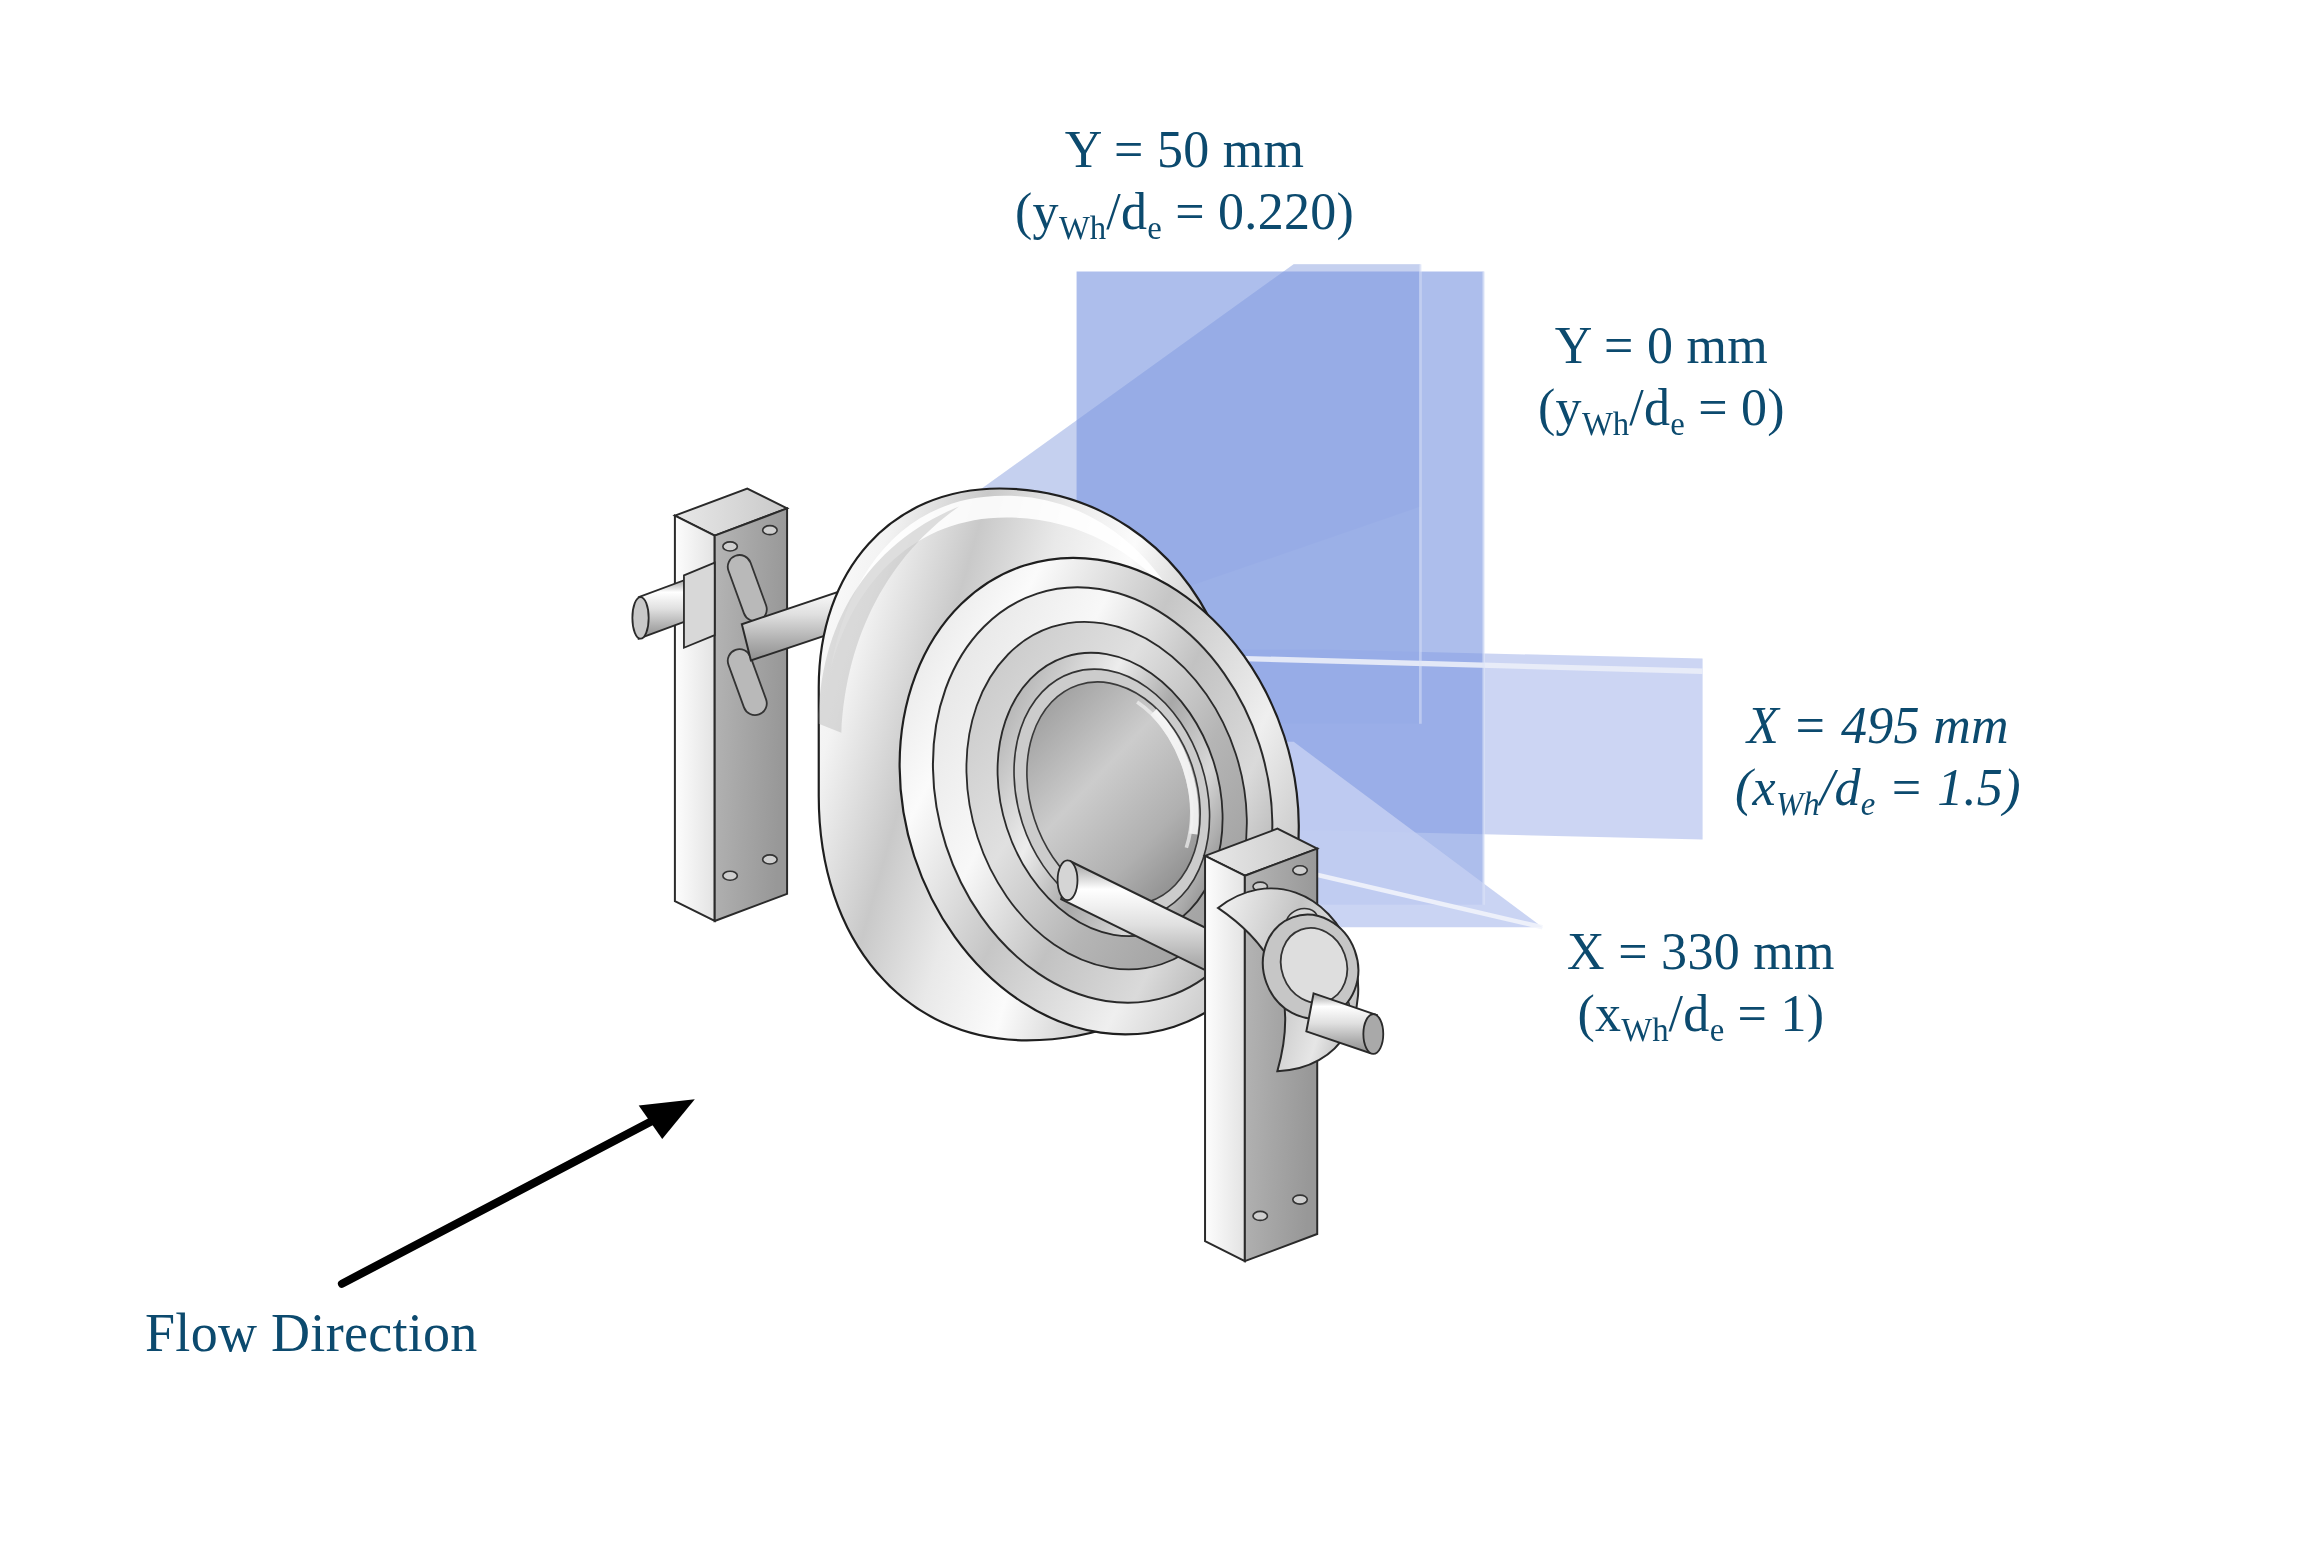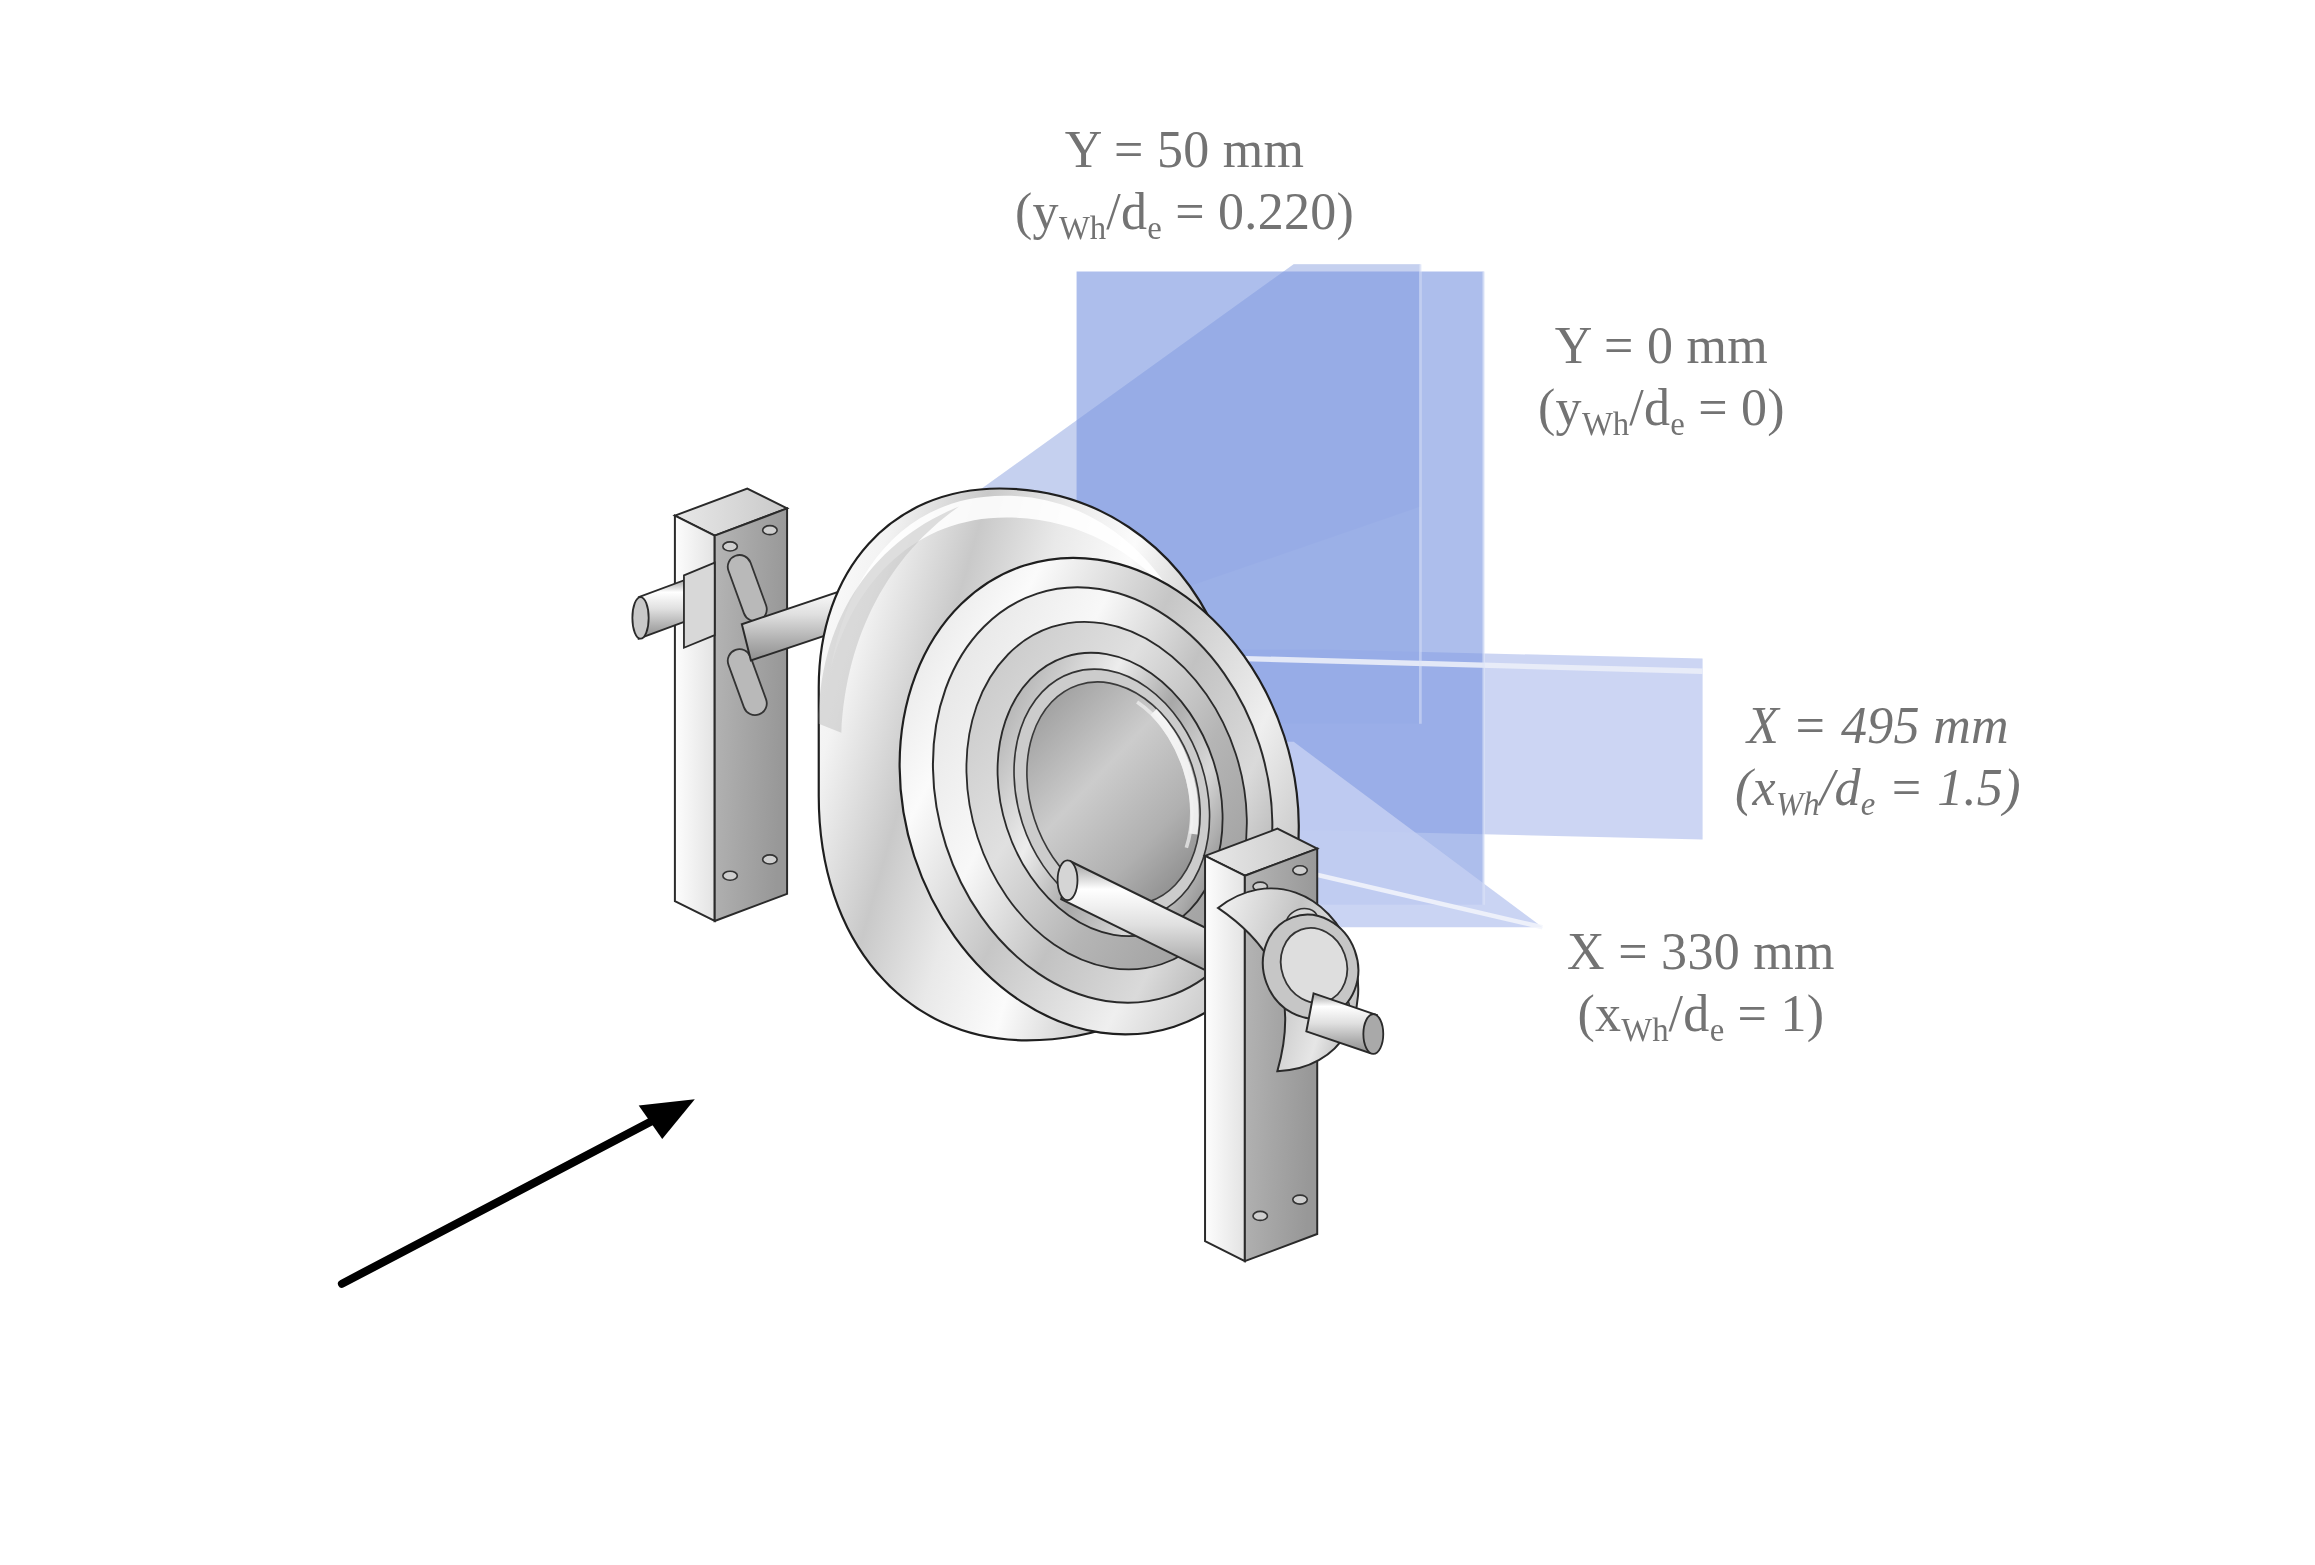--- a/index.html
+++ b/index.html
@@ -26,21 +26,21 @@
     left: 0;
     top: 0;
     width: 2316px;
     height: 1566px;
   }
   .anno {
     position: absolute;
     font-family: "Liberation Serif", "DejaVu Serif", serif;
     font-size: 52px;
     line-height: 1.19;
-    color: #737373;
+    color: #0c4a6e;
     white-space: nowrap;
     letter-spacing: 0.3px;
   }
   .anno .l2 { display: block; }
   .anno.center { text-align: center; }
   sub {
     font-size: 0.63em;
     vertical-align: baseline;
     position: relative;
     top: 0.30em;
@@ -254,15 +254,16 @@
     </span>
   </div>
 
   <div class="anno center" id="lbl-x330">
     <span>X = 330 mm</span>
     <span class="l2">
       <span>(x</span><sub>Wh</sub><span>/d</span><sub>e</sub><span> = 1)</span>
     </span>
   </div>
 
+  <div class="anno" id="lbl-flow">Flow Direction</div>
 
 </div>
 
 
 </body></html>

